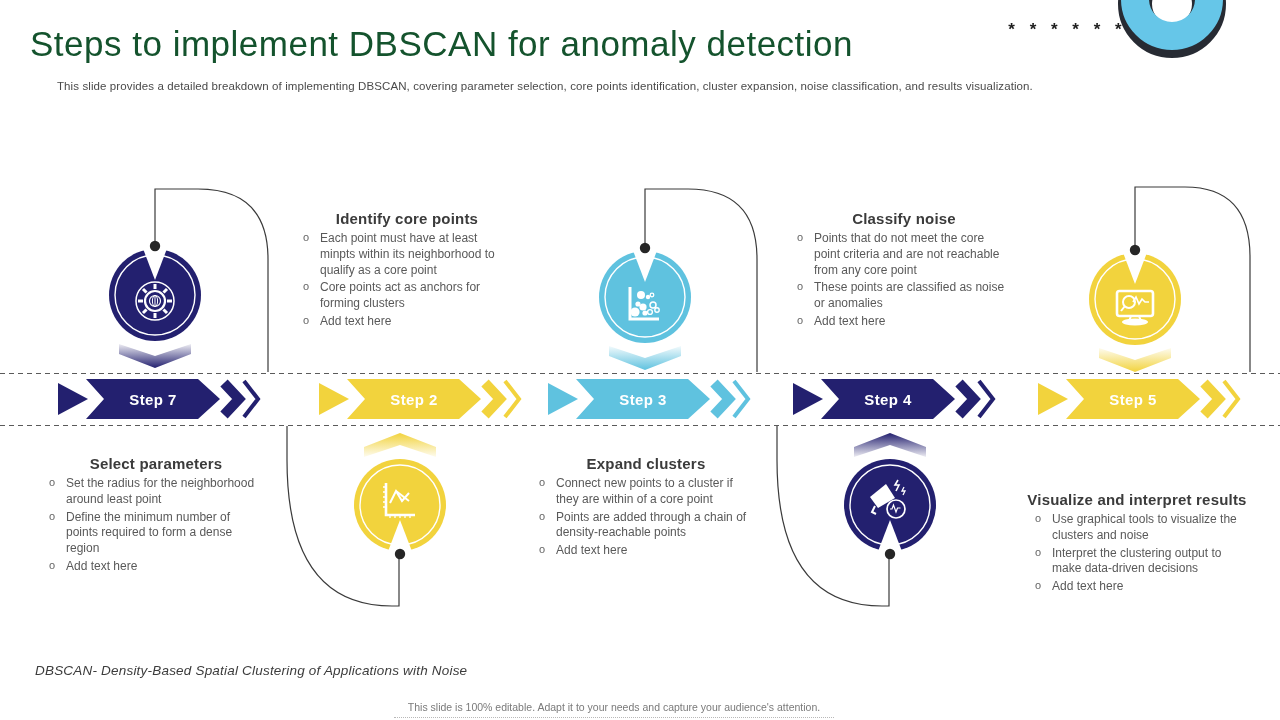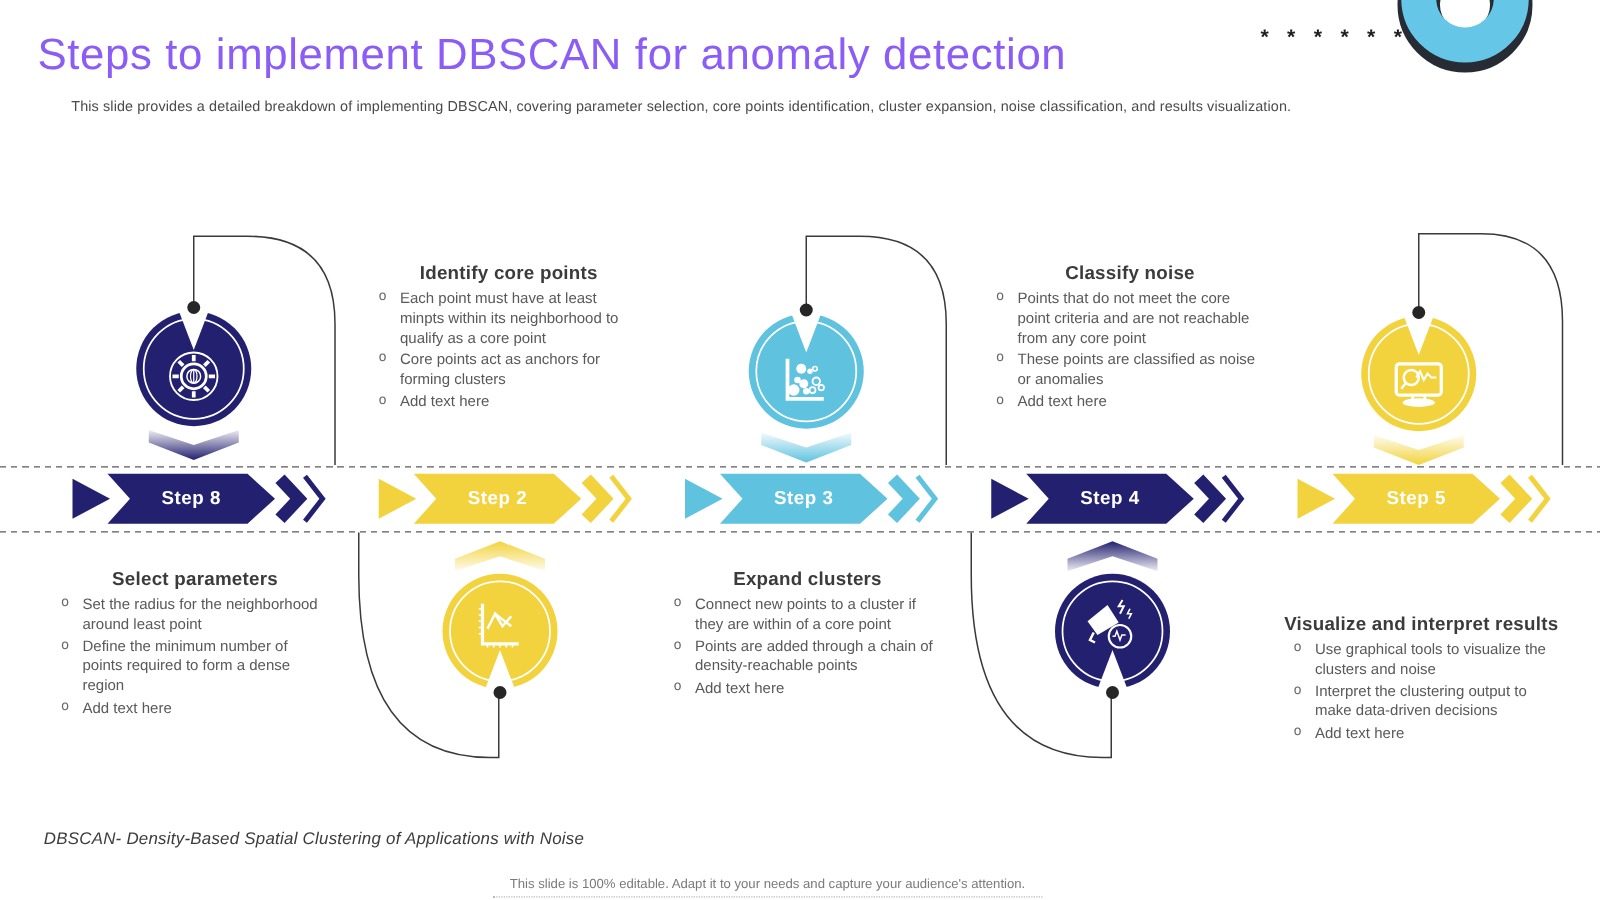--- a/index.html
+++ b/index.html
@@ -1,20 +1,20 @@
 <!DOCTYPE html>
 <html><head>
 <meta charset="utf-8">
 <style>
   html,body{margin:0;padding:0;background:#e8e8e8;}
   .slide{position:relative;width:1280px;height:720px;background:#ffffff;overflow:hidden;
          font-family:"Liberation Sans",sans-serif;color:#3f3f3f;}
   .abs{position:absolute;}
 
-  .title{left:30px;top:24px;font-size:35px;font-weight:400;letter-spacing:0.5px;color:#8b5cf6;white-space:nowrap;}
+  .title{left:30px;top:24px;font-size:35px;font-weight:400;letter-spacing:0.5px;color:#14532d;white-space:nowrap;}
   .subtitle{left:31px;top:80px;width:1020px;font-size:11.5px;color:#4a4a4a;letter-spacing:0.1px;margin-left:26px;}
 
   .asterisks{right:132px;top:20px;font-size:17px;font-weight:bold;color:#1e1e1e;letter-spacing:5px;white-space:nowrap;}
   .logo-wrap{right:48px;top:0;width:120px;height:72px;}
   .logo-wrap svg{position:absolute;top:-52px;left:0;}
 
   .dash-line{left:0;width:1280px;height:1px;
     background:repeating-linear-gradient(90deg,#5a5a5a 0 5px,transparent 5px 9px);}
   .dash-top{top:373px;}
   .dash-bottom{top:425px;}
@@ -94,23 +94,23 @@
     </g>
   </svg>
 
   <div class="abs step-arrow" style="left:58px;">
     <svg class="arrow-navy" width="200" height="42" viewBox="0 0 200 42">
       <polygon points="0,5 30,21 0,37"></polygon>
       <polygon points="28,1 140,1 162,21 140,41 28,41 46,21"></polygon>
       <path d="M166,5 L181,21 L166,37" stroke-width="10"></path>
       <path d="M186,3 L200,21 L186,39" stroke-width="4"></path>
     </svg>
-    <span class="lbl">Step 8</span>
-  </div>
-  <div class="abs step-arrow" style="left:303px;">
+    <span class="lbl">Step 7</span>
+  </div>
+  <div class="abs step-arrow" style="left:319px;">
     <svg class="arrow-yellow" width="200" height="42" viewBox="0 0 200 42">
       <polygon points="0,5 30,21 0,37"></polygon>
       <polygon points="28,1 140,1 162,21 140,41 28,41 46,21"></polygon>
       <path d="M166,5 L181,21 L166,37" stroke-width="10"></path>
       <path d="M186,3 L200,21 L186,39" stroke-width="4"></path>
     </svg>
     <span class="lbl">Step 2</span>
   </div>
   <div class="abs step-arrow" style="left:548px;">
     <svg class="arrow-cyan" width="200" height="42" viewBox="0 0 200 42">

